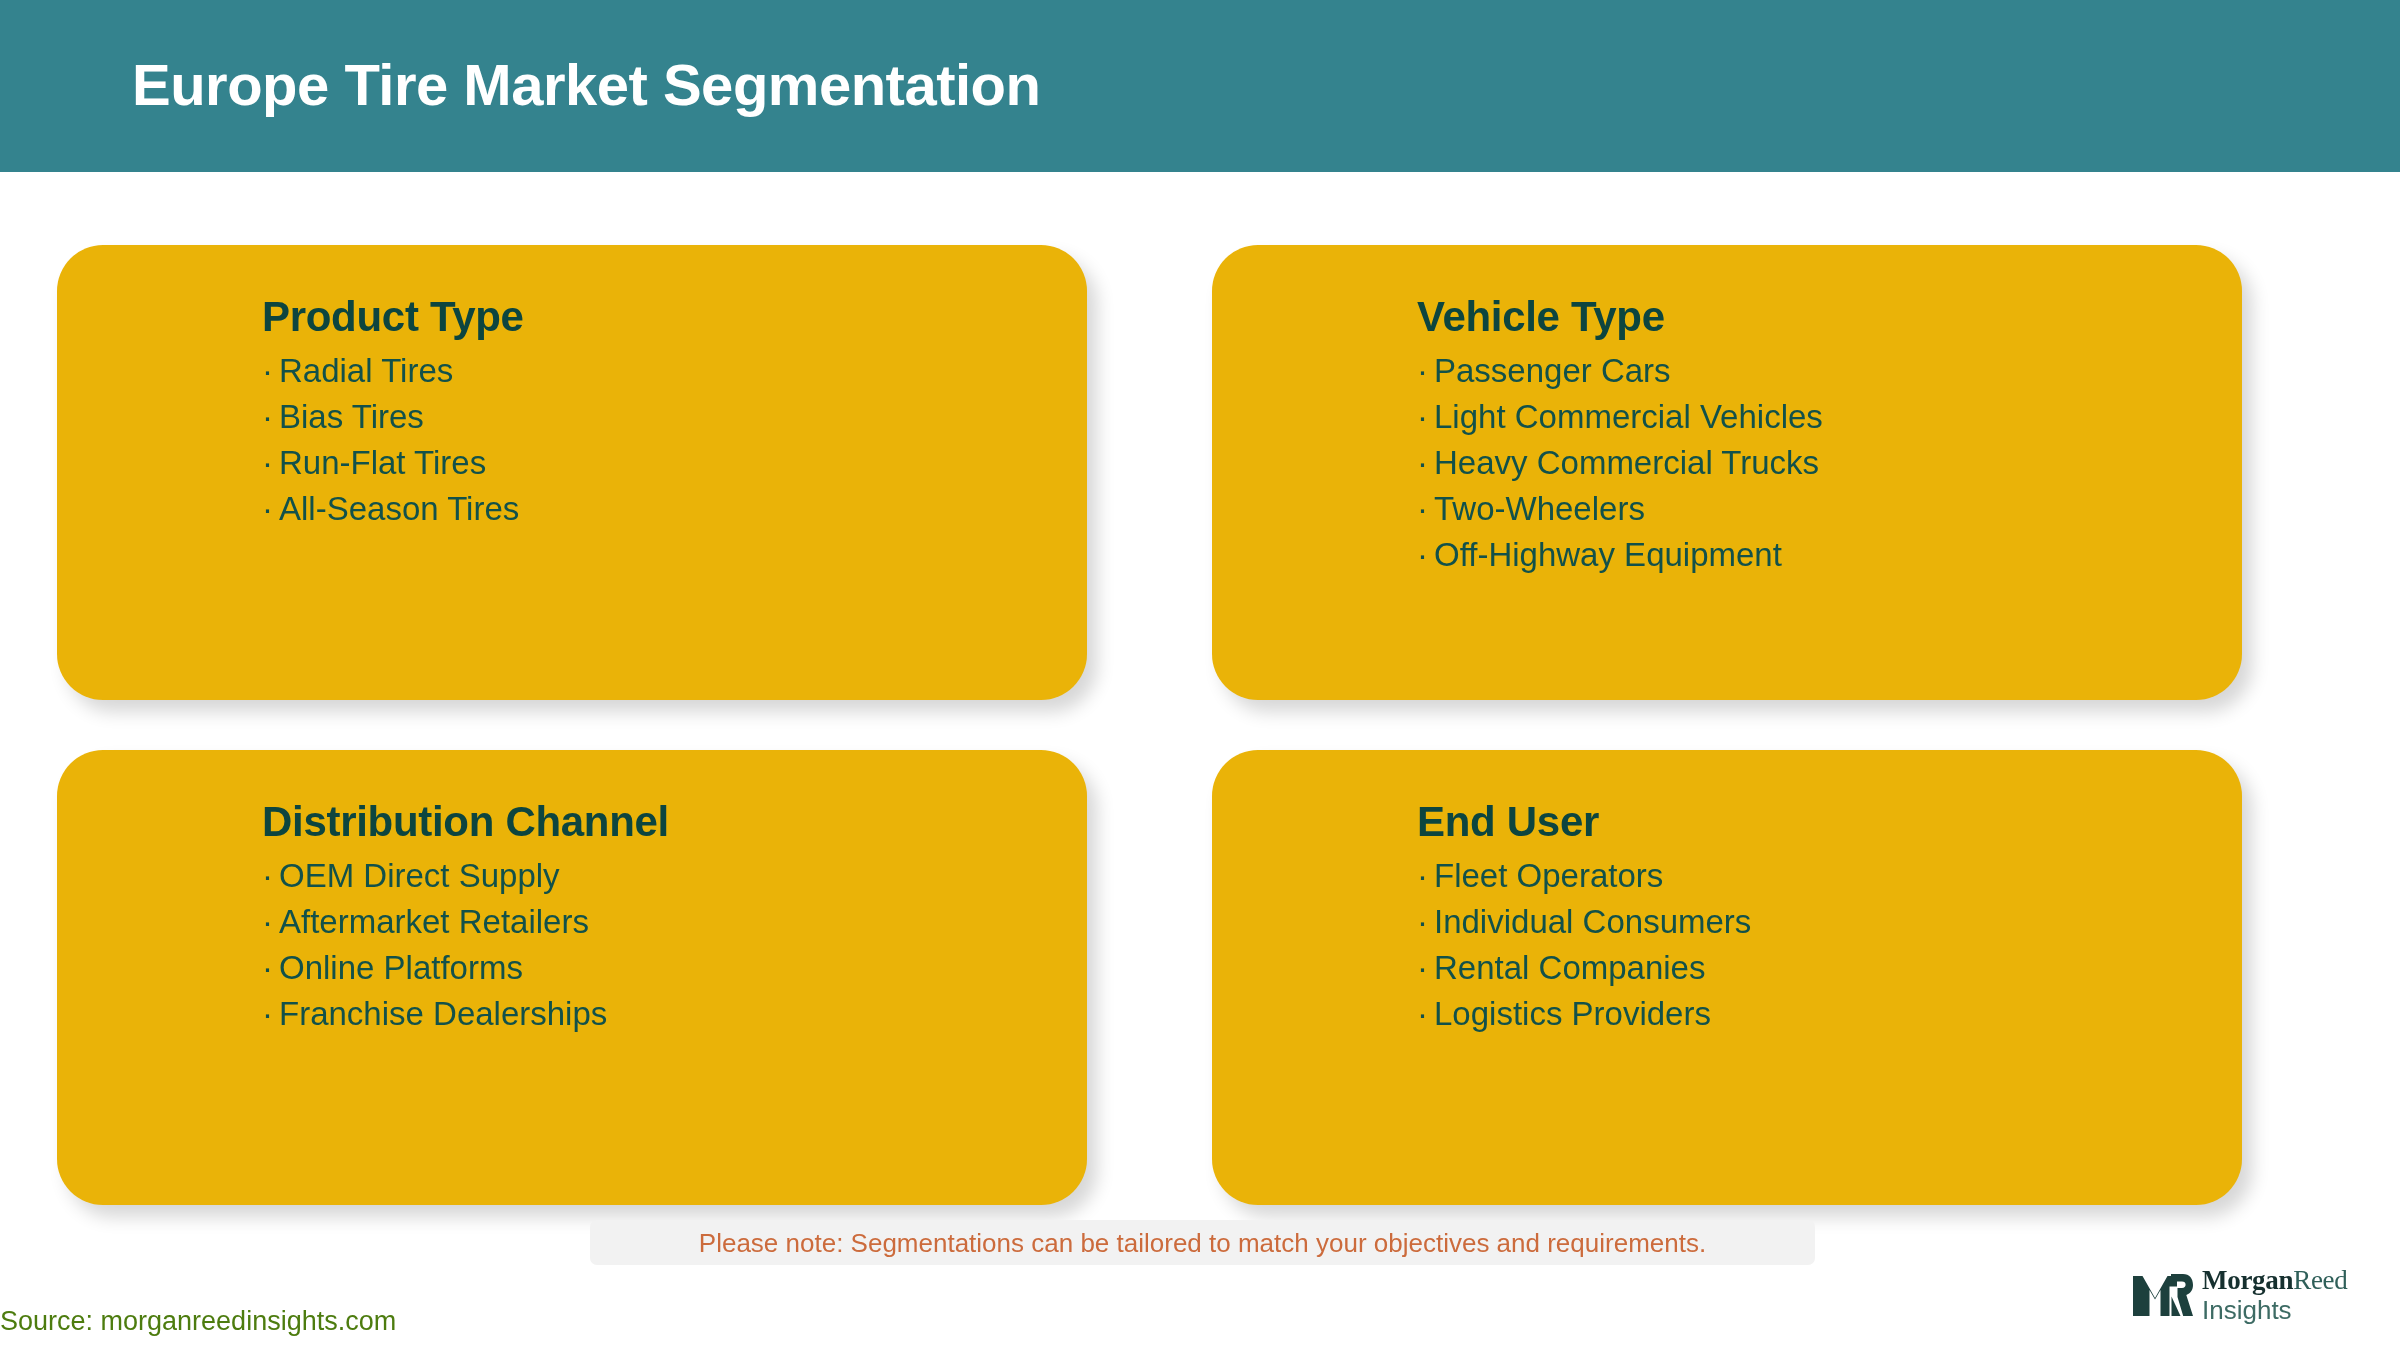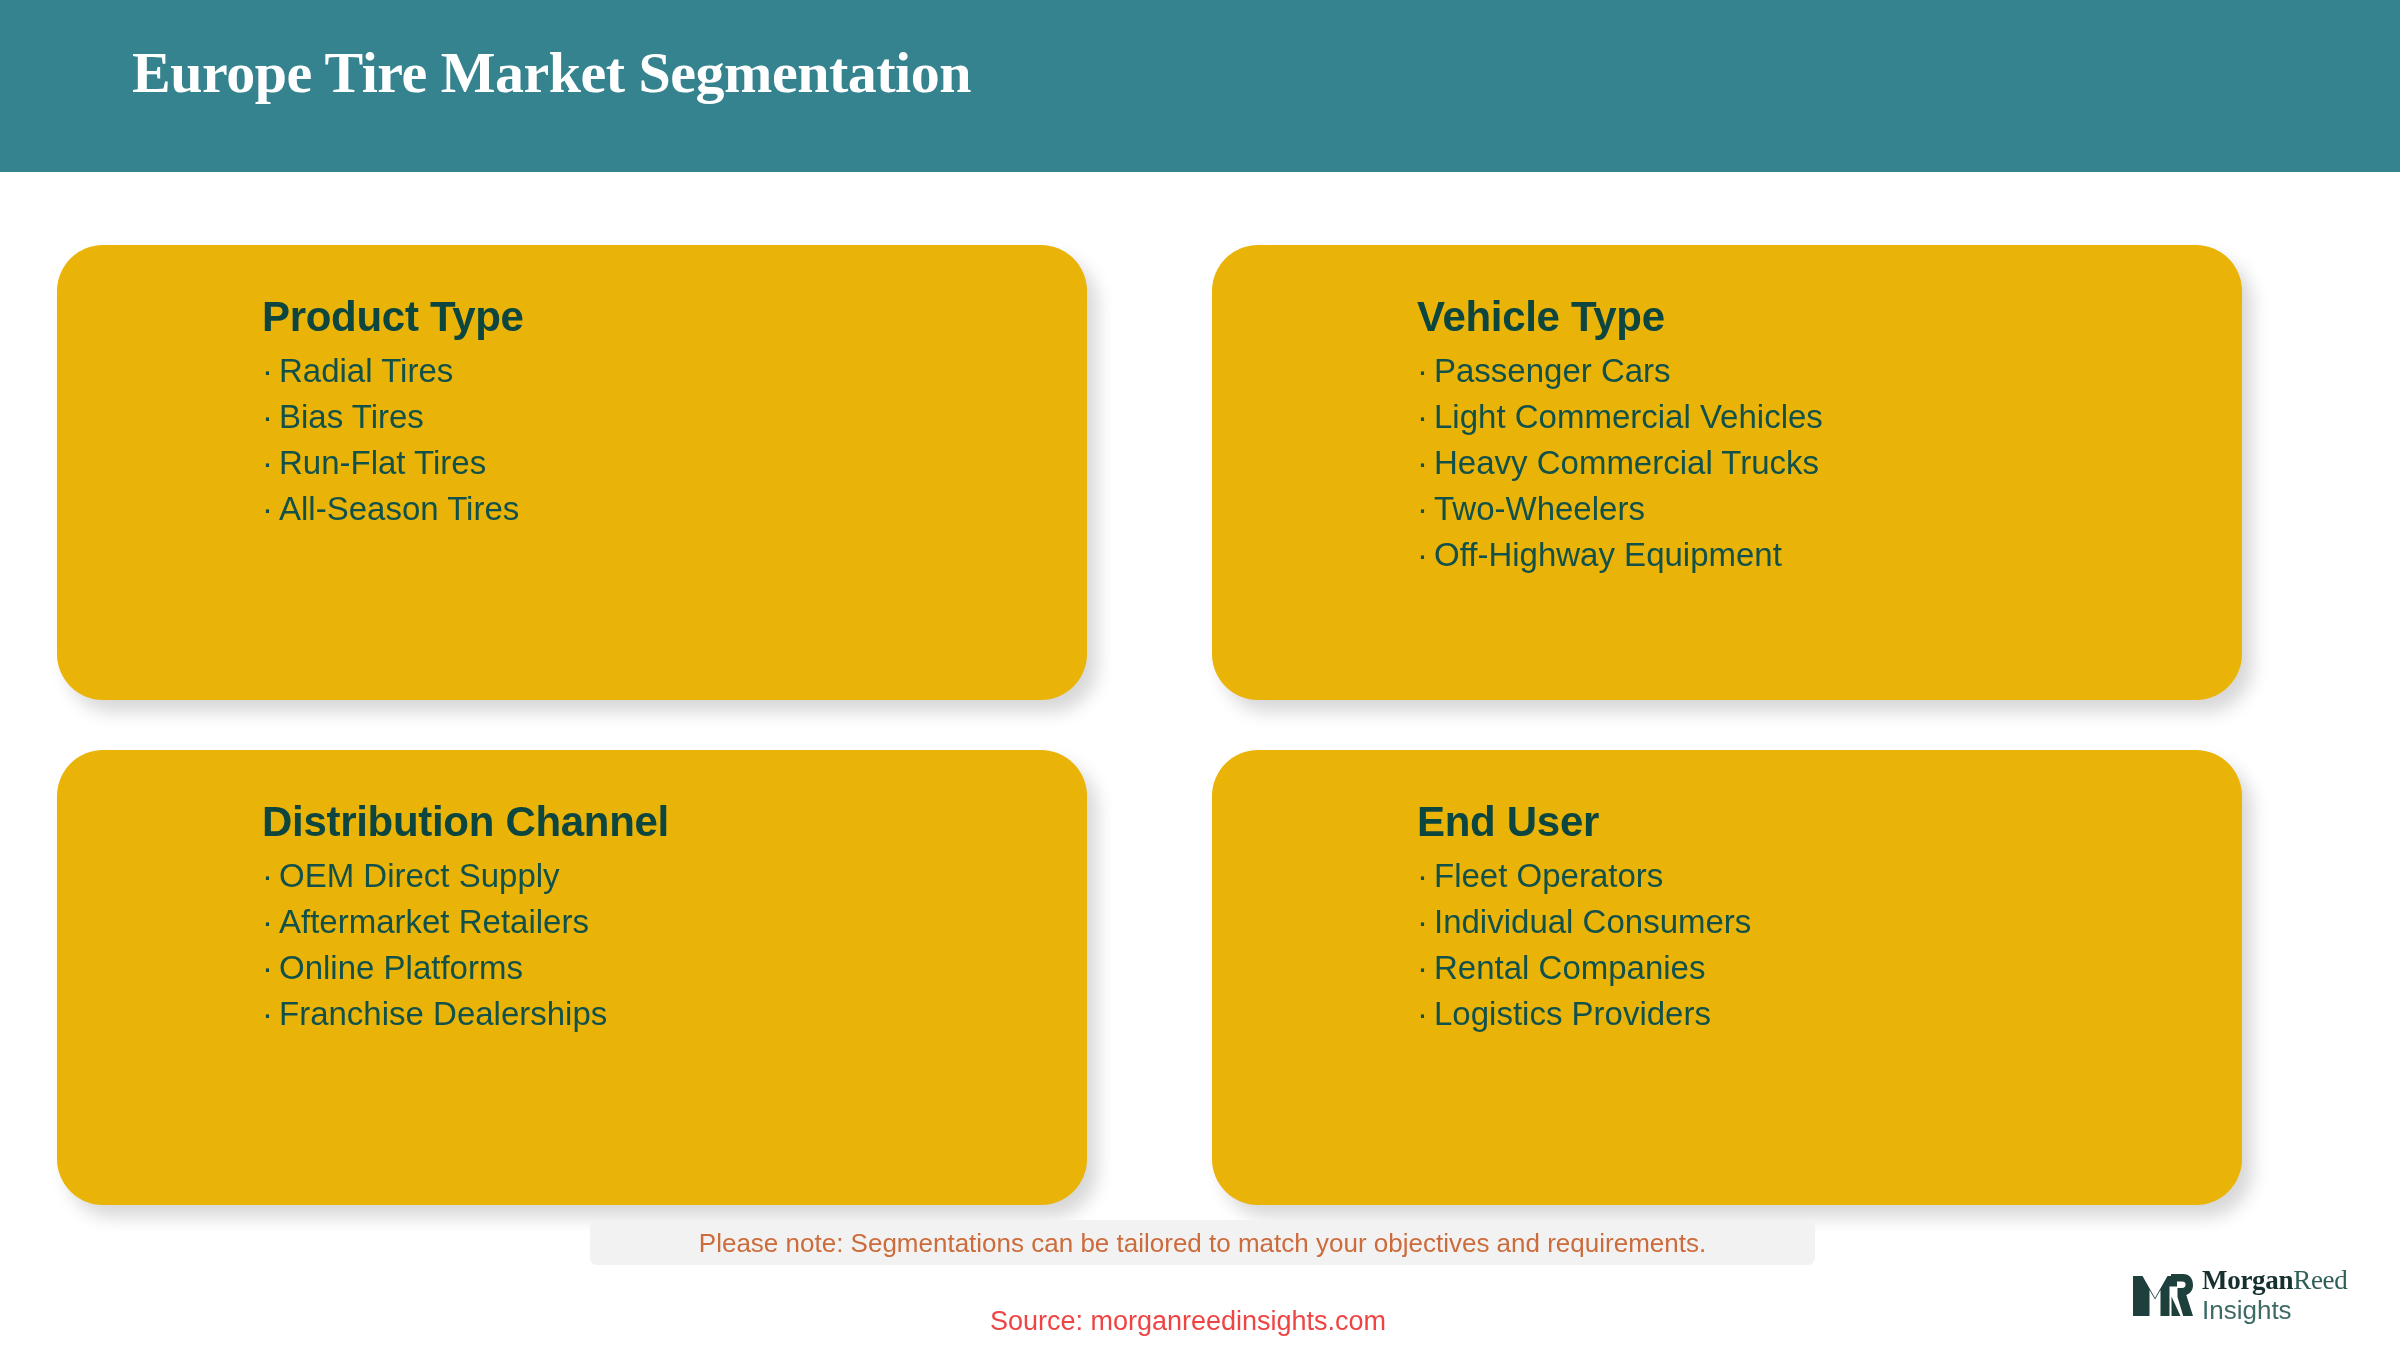--- a/index.html
+++ b/index.html
@@ -21,28 +21,27 @@
     position: absolute;
     left: 0;
     top: 0;
     width: 2400px;
     height: 172px;
     background: #34838e;
   }
   #page-title {
     position: absolute;
     left: 132px;
-    top: 44px;
+    top: 56px;
     font-size: 58px;
     font-weight: 700;
     letter-spacing: -0.5px;
     color: #ffffff;
     white-space: nowrap;
     line-height: 1.0;
-    font-family: Liberation Serif, serif;
   }
 
   
   #card-grid {
     position: absolute;
     left: 57px;
     top: 245px;
     width: 2290px;
     display: grid;
     grid-template-columns: 1030px 1030px;
@@ -107,23 +106,23 @@
     font-size: 26px;
     color: #cc6b3c;
     white-space: nowrap;
     line-height: 1;
   }
   #footer-source {
     position: absolute;
     left: 0;
     top: 1308px;
     width: 2376px;
-    text-align: center;
+    text-align: left;
     font-size: 27px;
-    color: #ef4444;
+    color: #4d7c0f;
     line-height: 1;
   }
 
   
   #brand-logo {
     position: absolute;
     left: 2131px;
     top: 1262px;
     width: 230px;
     height: 66px;

